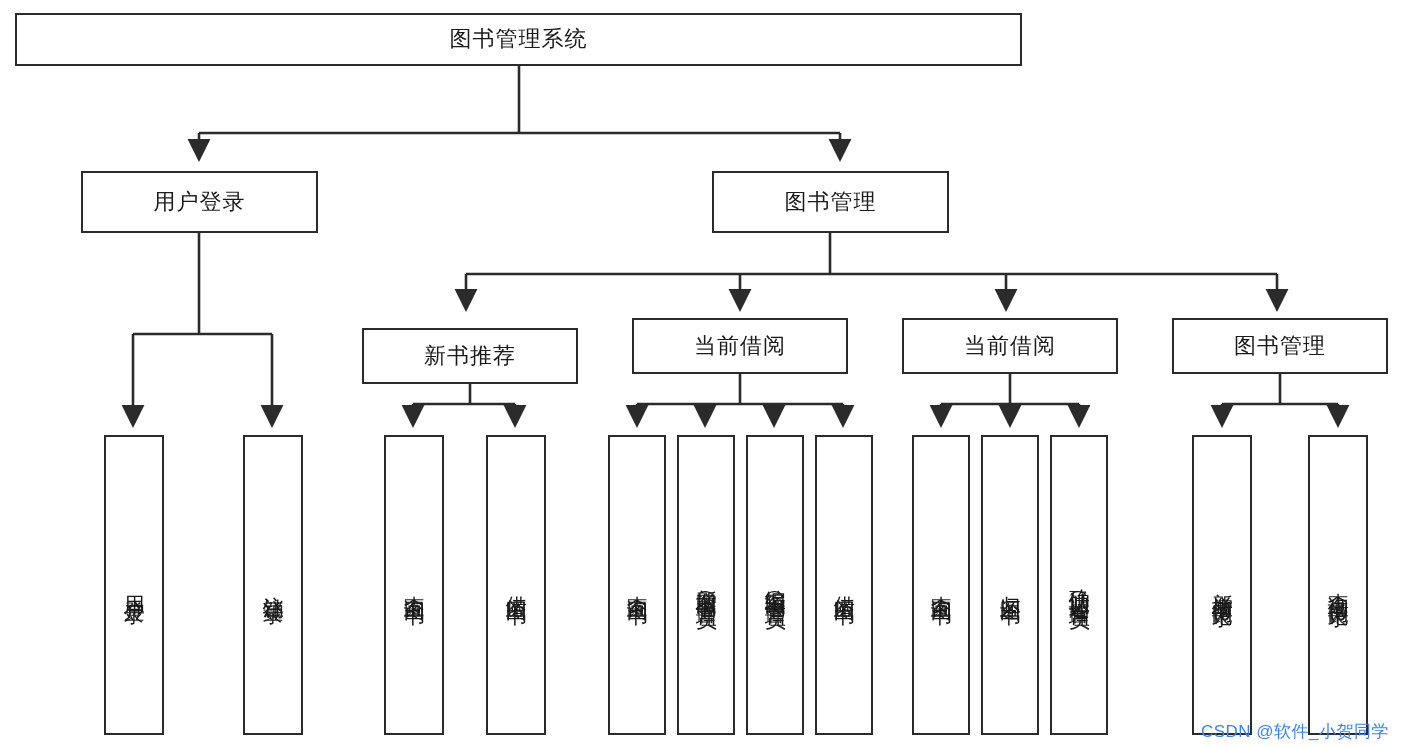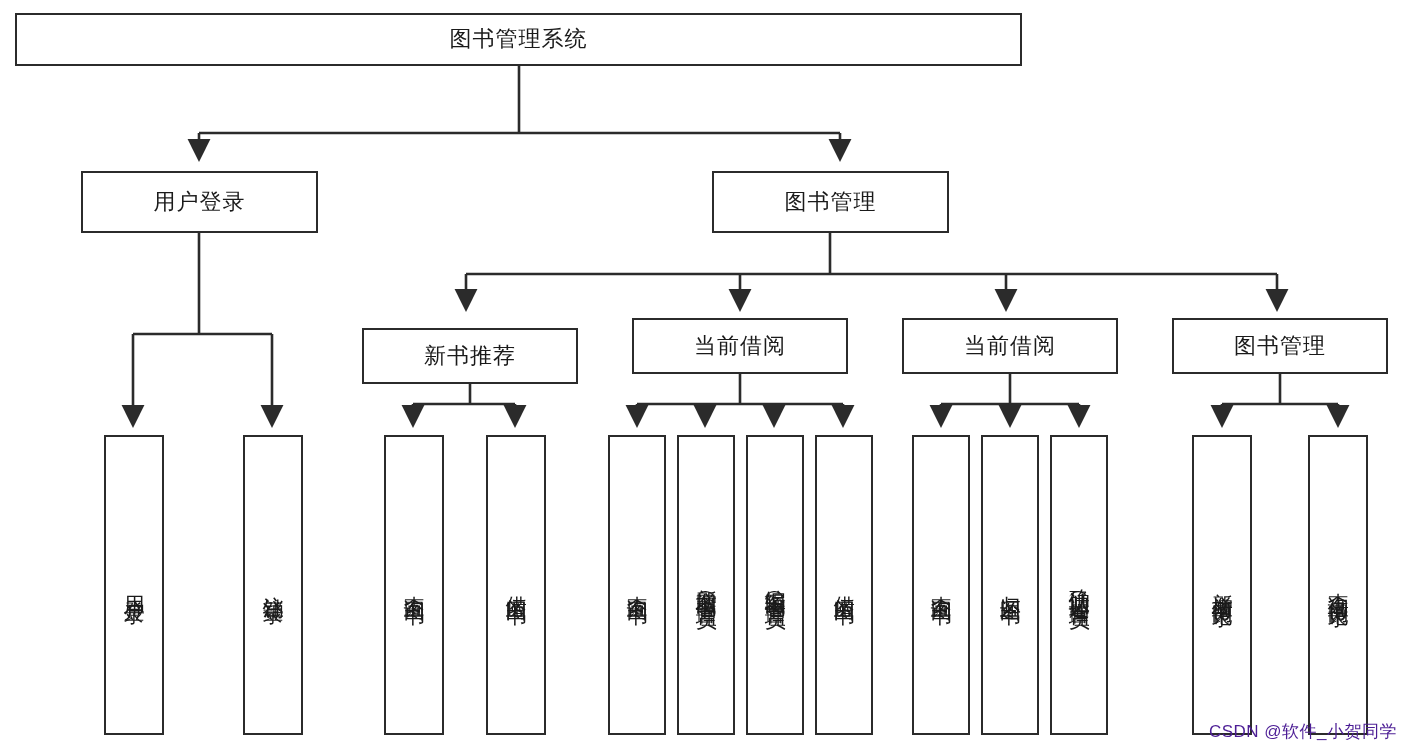--- a/index.html
+++ b/index.html
@@ -49,24 +49,24 @@
     line-height: 1.25;
     padding-top: 6px;
     padding-bottom: 6px;
     white-space: nowrap;
   }
   .node .label {
     display: block;
   }
   .watermark {
     position: absolute;
-    right: 8px;
+    right: 16px;
     bottom: 4px;
     font-size: 17px;
-    color: #4c1d95;
+    color: #3b82f6;
     letter-spacing: 0.5px;
     white-space: nowrap;
     user-select: none;
   }
 </style>
 </head>
 <body>
 
 <div id="canvas">
 

